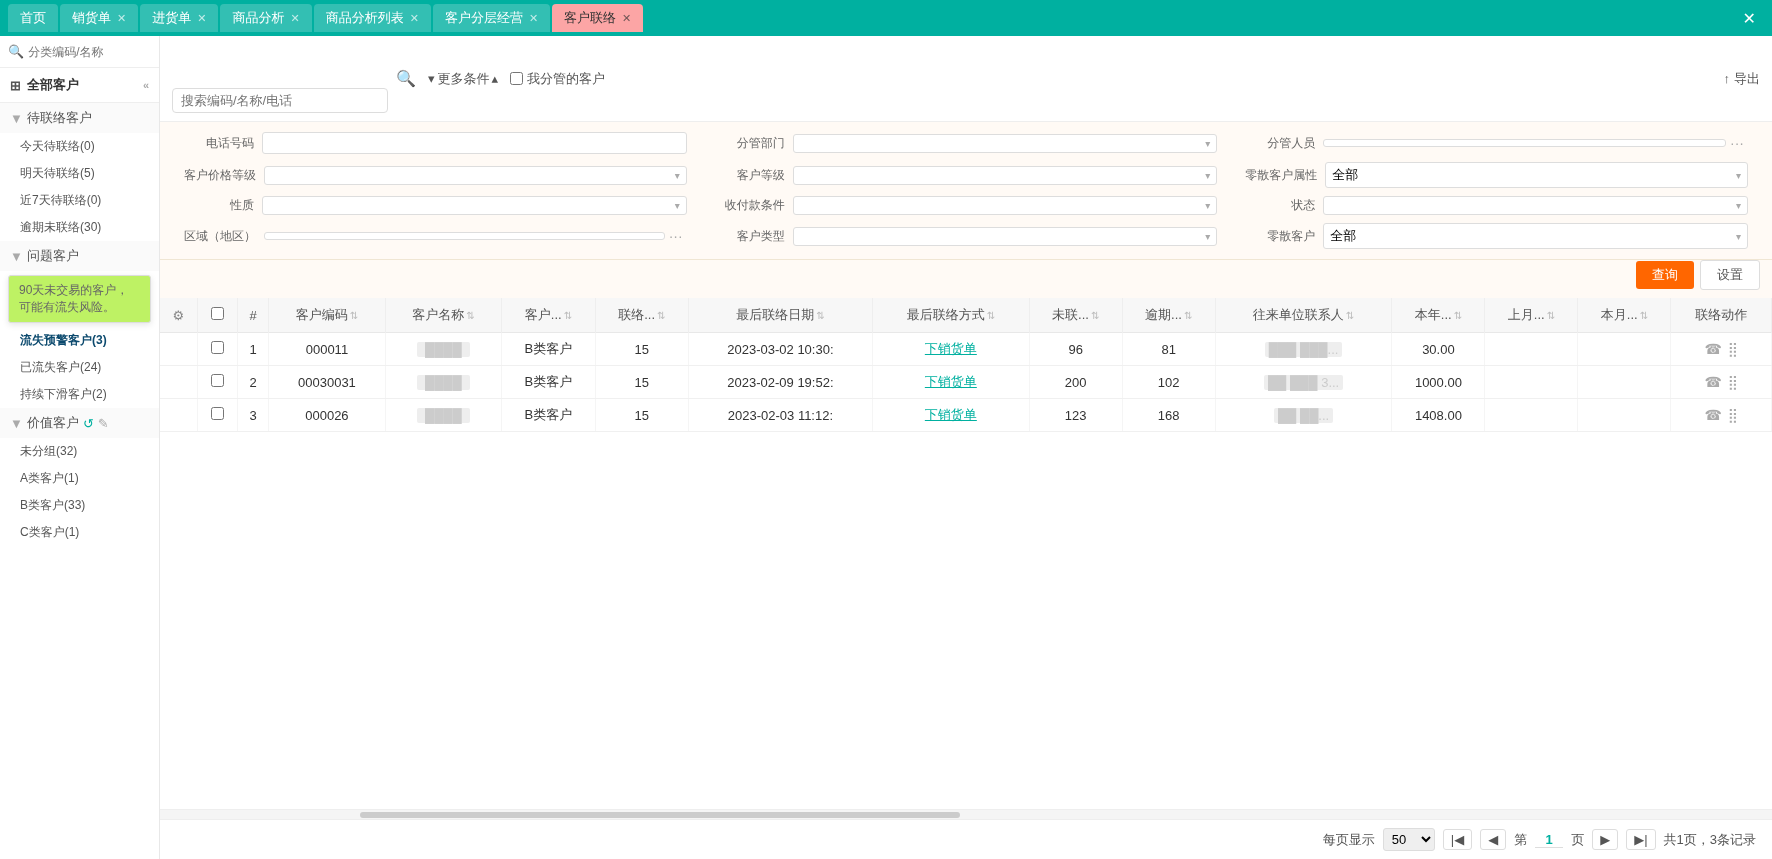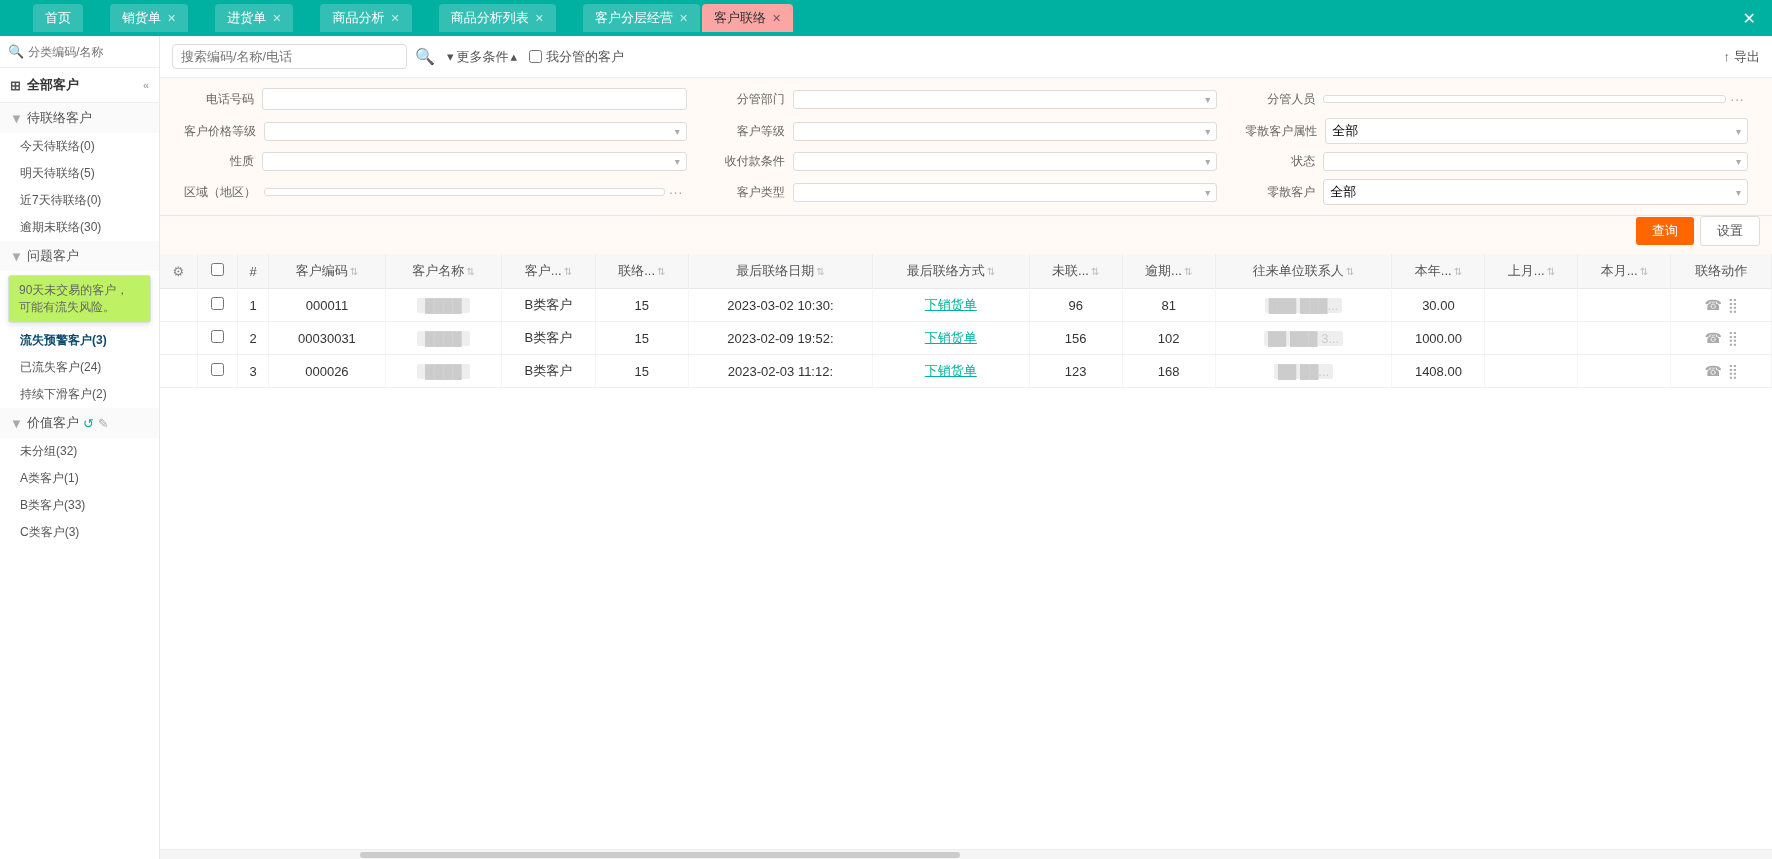--- a/index.html
+++ b/index.html
@@ -11,21 +11,21 @@
     }
     .tab-item {
       display: flex; align-items: center; padding: 0 12px; height: 28px; color: #fff;
       border-radius: 4px 4px 0 0; margin-right: 2px; cursor: pointer; white-space: nowrap;
       font-size: 13px; position: relative;
     }
     .tab-item.active {
       background: #fca5a5; color: #333;
     }
     .tab-item .close-icon { margin-left: 6px; font-size: 11px; cursor: pointer; opacity: 0.7; }
-    .tab-item:not(.active) { background: rgba(255,255,255,0.2); margin-left: 25px; }
+    .tab-item:not(.active) { background: rgba(255,255,255,0.2); }
     .tab-bar-spacer { flex: 1; }
     .tab-bar-close { color: #fff; cursor: pointer; font-size: 16px; padding: 0 8px; }
 
     
     .main-layout { display: flex; height: calc(859px - 36px); }
 
     
     .sidebar {
       width: 160px; background: #fff; border-right: 1px solid #e8e8e8;
       display: flex; flex-direction: column; flex-shrink: 0; overflow-y: auto;
@@ -66,21 +66,21 @@
       flex: 1; display: flex; flex-direction: column; overflow: hidden; background: #fff;
     }
 
     
     .toolbar {
       display: flex; align-items: center; padding: 8px 12px; border-bottom: 1px solid #eee;
       background: #fff; gap: 8px; flex-wrap: wrap;
     }
     .toolbar-search-input {
       border: 1px solid #ddd; border-radius: 4px; padding: 4px 8px;
-      width: 235px; font-size: 13px; outline: none; color: #999;
+      width: 216px; font-size: 13px; outline: none; color: #999; margin-top: 44px;
     }
     .toolbar-search-btn {
       background: none; border: none; cursor: pointer; color: #ff6600; font-size: 16px;
     }
     .toolbar-more-btn {
       display: flex; align-items: center; cursor: pointer; color: #555; font-size: 13px;
       border: none; background: none; padding: 0 4px;
     }
     .toolbar-checkbox-label {
       display: flex; align-items: center; gap: 4px; color: #555; cursor: pointer;
@@ -264,21 +264,21 @@
     <div class="sidebar-group">
       <div class="sidebar-group-header">
         <span class="arrow">▼</span>
         <span>价值客户</span>
         <span style="margin-left:4px; color:#00b0a0; cursor:pointer;">↺</span>
         <span style="margin-left:4px; color:#aaa; cursor:pointer;">✎</span>
       </div>
       <div class="sidebar-item">未分组(32)</div>
       <div class="sidebar-item">A类客户(1)</div>
       <div class="sidebar-item">B类客户(33)</div>
-      <div class="sidebar-item">C类客户(3)</div>
+      <div class="sidebar-item">C类客户(1)</div>
     </div>
   </div>
 
   <div class="content-area">
 
     <div class="toolbar">
       <input class="toolbar-search-input" type="text" placeholder="搜索编码/名称/电话" style="">
       <button class="toolbar-search-btn">🔍</button>
       <button class="toolbar-more-btn">
         <span style="margin-right:3px;">▾</span>
@@ -446,21 +446,21 @@
             <tr>
     <td></td>
     <td><input type="checkbox" style=""></td>
     <td>2</td>
     <td>00030031</td>
     <td><span style="background:#eee;color:#ccc;border-radius:2px;padding:0 8px;">████</span></td>
     <td>B类客户</td>
     <td>15</td>
     <td>2023-02-09 19:52:</td>
     <td><span class="link-text">下销货单</span></td>
-    <td>156</td>
+    <td>200</td>
     <td>102</td>
     <td><span style="background:#eee;color:#ccc;border-radius:2px;padding:0 4px;">██ ███ 3...</span></td>
     <td>1000.00</td>
     <td></td>
     <td></td>
     <td>
       <div class="action-icons">
         <span class="action-icon" title="联络">☎</span>
         <span class="action-icon" title="更多">⣿</span>
       </div>
@@ -490,15 +490,31 @@
     </td>
   </tr>
           </tbody>
       </table>
     </div>
 
     <div class="h-scroll-bar">
       <div class="h-scroll-thumb"></div>
     </div>
 
+    <div class="pagination-bar">
+      <span>每页显示</span>
+      <select class="page-size-select">
+        <option>50</option>
+        <option>100</option>
+        <option>200</option>
+      </select>
+      <button class="page-nav-btn">|◀</button>
+      <button class="page-nav-btn">◀</button>
+      <span>第</span>
+      <input class="page-input" type="text" value="1" style="">
+      <span>页</span>
+      <button class="page-nav-btn">▶</button>
+      <button class="page-nav-btn">▶|</button>
+      <span>共1页，3条记录</span>
+    </div>
 
   </div>
 </div>
 
 </body></html>

